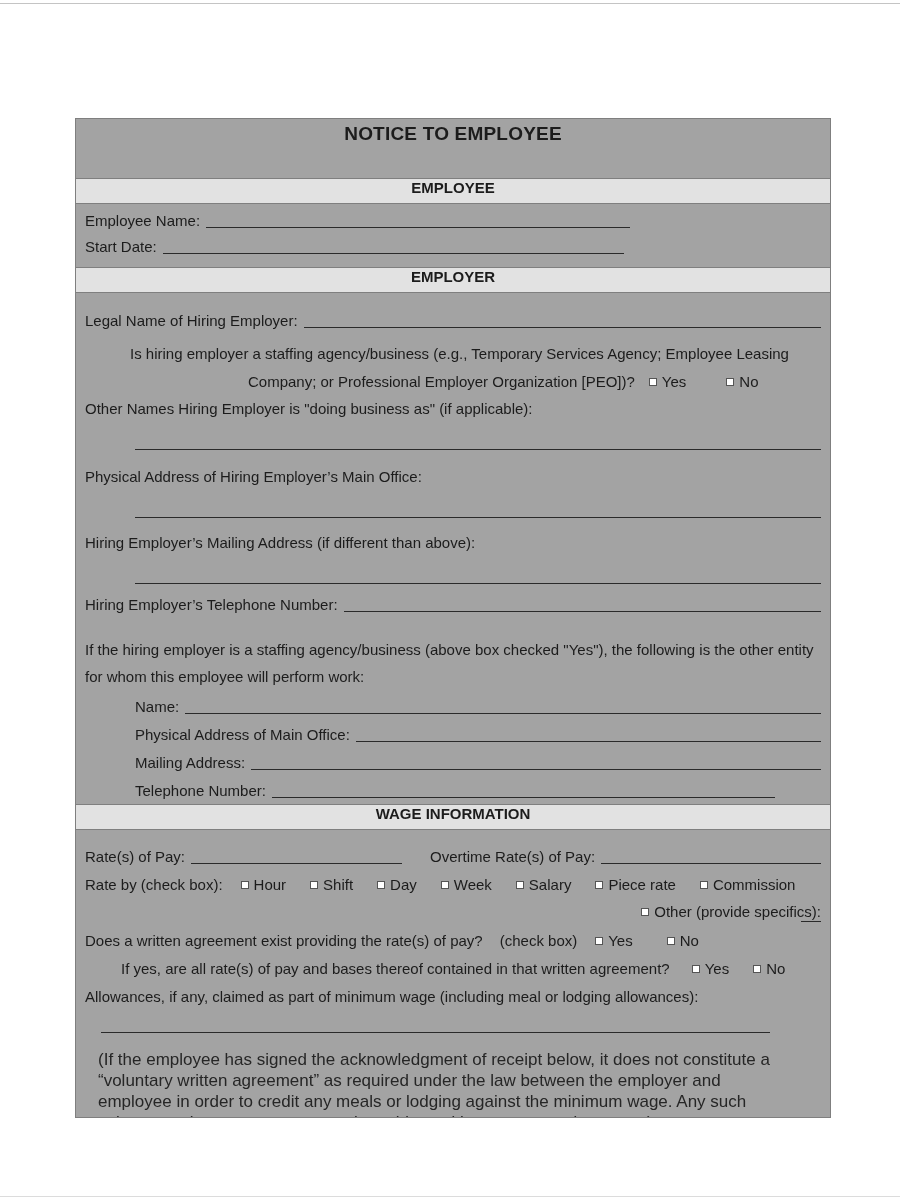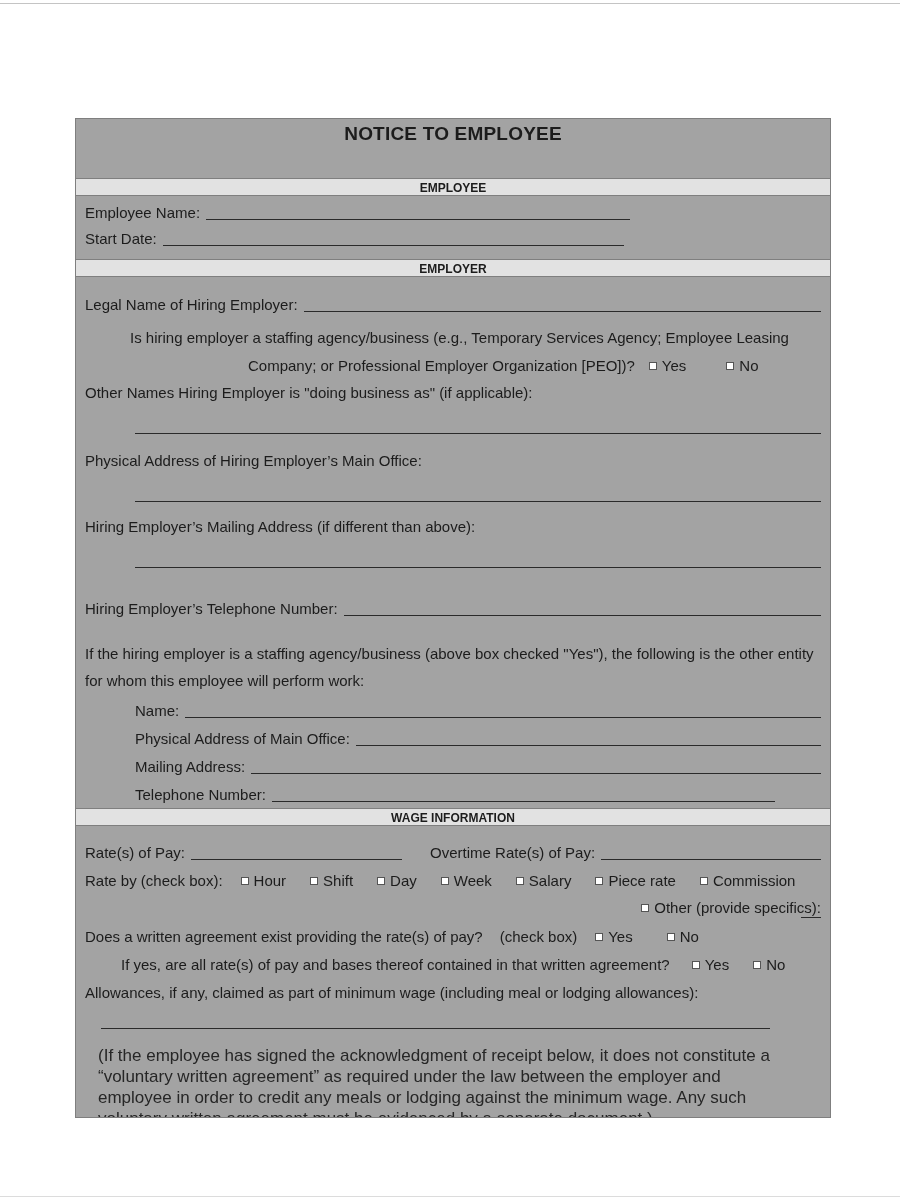--- a/index.html
+++ b/index.html
@@ -41,25 +41,25 @@
     font-weight: bold;
     font-style: italic;
     line-height: 19px;
   }
   .section-bar {
     margin-top: 33px;
     background: #e2e2e2;
     border-top: 1px solid #7f7f7f;
     border-bottom: 1px solid #7f7f7f;
     text-align: center;
-    font-size: 12px;
+    font-size: 15px;
     font-weight: bold;
     line-height: 16px;
     padding: 1px 0 0 0;
-    height: 18px;
+    height: 26px;
   }
   .section-bar.mid { margin-top: 11px; }
   .section-bar.wage { margin-top: 4px; }
   .content { padding: 0 9px; font-size: 15px; }
   .row {
     display: flex;
     align-items: flex-end;
     height: 20px;
     white-space: nowrap;
   }
@@ -144,21 +144,21 @@
     </div>
     <div class="row" style="margin-top:14px;">
       <span class="fill-line noshift" style="margin-left:50px;"></span>
     </div>
     <div class="row" style="margin-top:12px;">
       <span class="lbl">Hiring Employer’s Mailing Address (if different than above):</span>
     </div>
     <div class="row" style="margin-top:14px;">
       <span class="fill-line noshift" style="margin-left:50px;"></span>
     </div>
-    <div class="row" style="margin-top:28px;">
+    <div class="row" style="margin-top:8px;">
       <span class="lbl">Hiring Employer’s Telephone Number:</span>
       <span class="fill-line"></span>
     </div>
 
     <div class="para" style="margin-top:22px; white-space:normal;">If the hiring employer is a staffing agency/business (above box checked "Yes"), the following is the other entity for whom this employee will perform work:</div>
 
     <div class="row" style="margin-top:6px; padding-left:50px;">
       <span class="lbl">Name:</span>
       <span class="fill-line"></span>
     </div>

